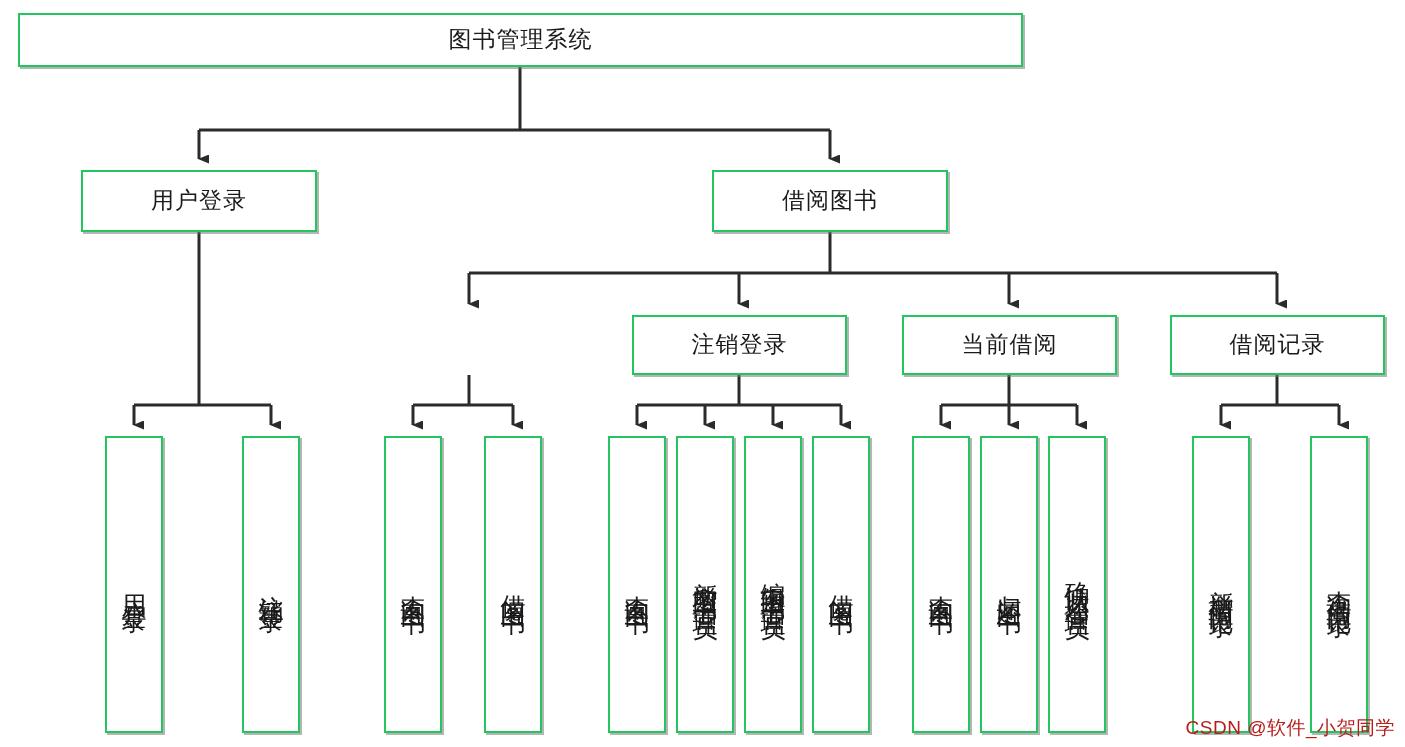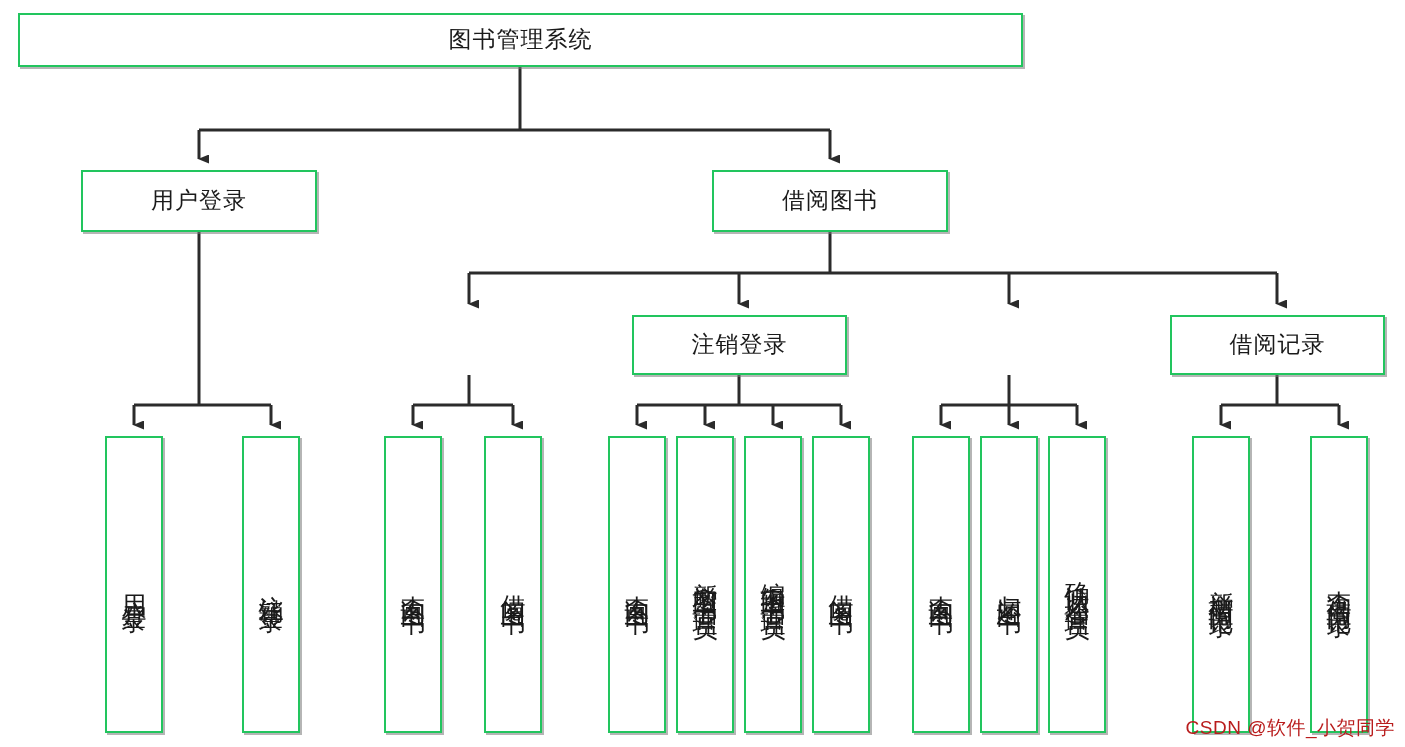--- a/index.html
+++ b/index.html
@@ -134,20 +134,23 @@
   <div class="node shadowed" style="left:81px; top:170px; width:236px; height:62px;">
     <span class="node-label">用户登录</span>
   </div>
   <div class="node shadowed" style="left:712px; top:170px; width:236px; height:62px;">
     <span class="node-label">借阅图书</span>
   </div>
 
   <div class="node shadowed" style="left:632px; top:315px; width:215px; height:60px;">
     <span class="node-label">注销登录</span>
   </div>
+  <div class="node shadowed" style="left:902px; top:315px; width:215px; height:60px;">
+    <span class="node-label">当前借阅</span>
+  </div>
   <div class="node shadowed" style="left:1170px; top:315px; width:215px; height:60px;">
     <span class="node-label">借阅记录</span>
   </div>
 
   <div class="node leaf shadowed" style="left:105px; top:436px; width:58px; height:297px;">
     <span class="node-label">用户登录</span>
   </div>
   <div class="node leaf shadowed" style="left:242px; top:436px; width:58px; height:297px;">
     <span class="node-label">注销登录</span>
   </div>

